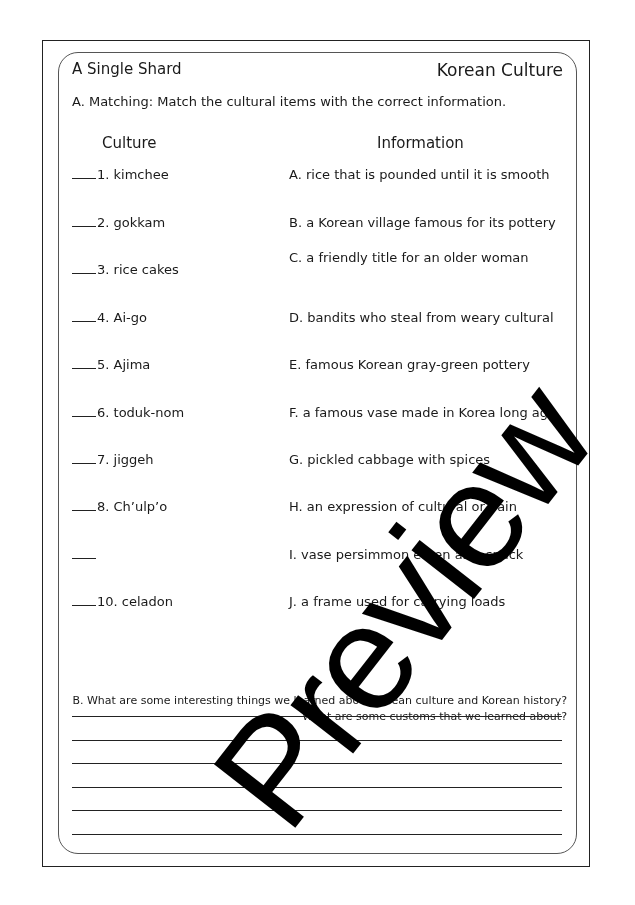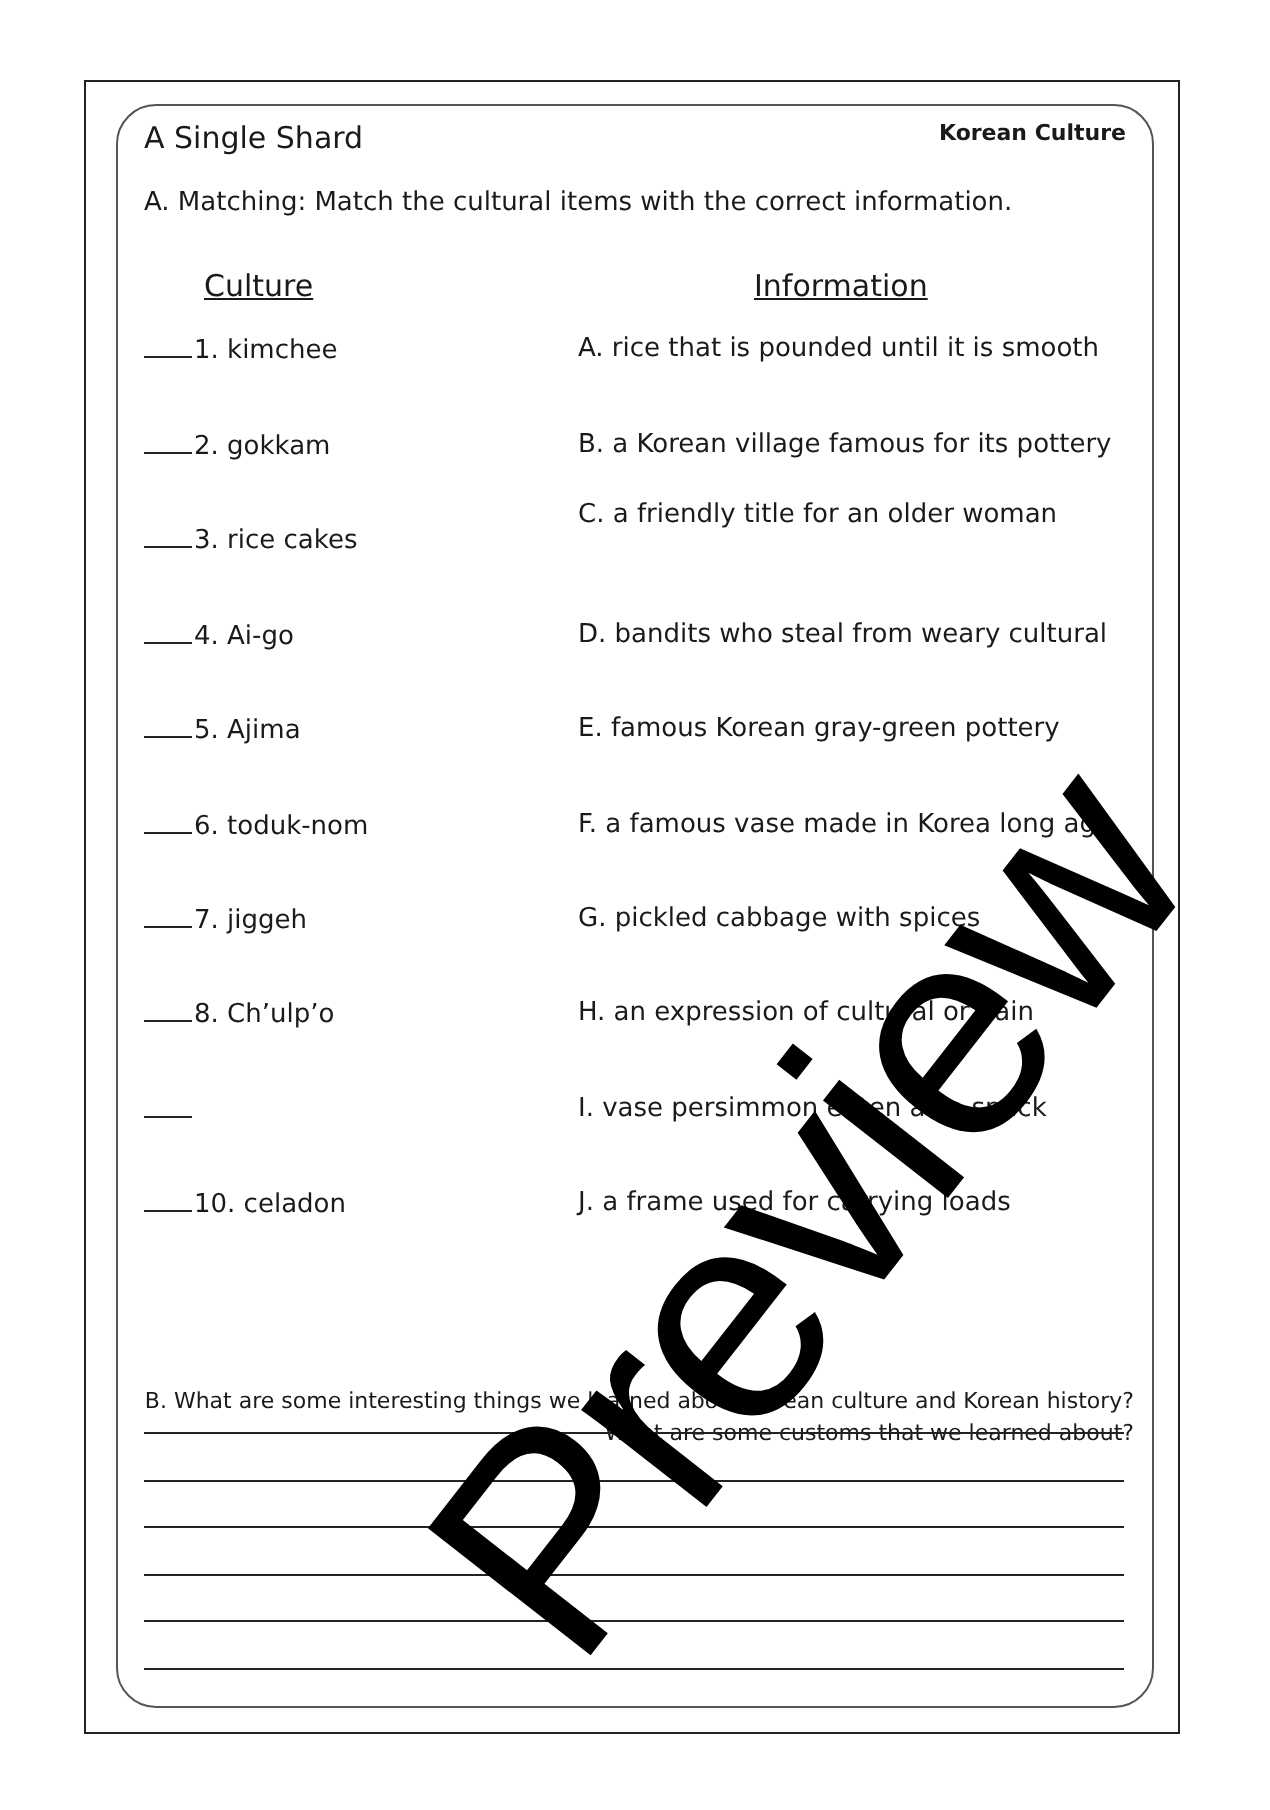--- a/index.html
+++ b/index.html
@@ -3,23 +3,23 @@
 <meta charset="utf-8">
 <style>
   html, body { margin:0; padding:0; background:#ffffff; }
   body { width:635px; height:905px; position:relative; overflow:hidden;
          font-family: "DejaVu Sans", sans-serif; color:#1a1a1a; }
   .page { position:absolute; left:42px; top:40px; width:548px; height:827px;
           border:1px solid #222; box-sizing:border-box; background:#fff; }
   .card { position:absolute; left:58px; top:52px; width:519px; height:802px;
           border:1.5px solid #555; border-radius:20px; box-sizing:border-box; }
   .title-left { position:absolute; left:72px; top:60px; font-weight:normal; font-size:15px; }
-  .title-right { position:absolute; right:72px; top:60px; font-weight:bold; font-size:11px; }
+  .title-right { position:absolute; right:72px; top:60px; font-weight:normal; font-size:17px; }
   .instr { position:absolute; left:72px; top:94px; font-size:13px; }
-  .col-head { position:absolute; top:134px; font-size:15px; text-decoration:underline; }
+  .col-head { position:absolute; top:134px; font-size:15px; }
   .col-head.c1 { left:102px; }
   .col-head.c2 { left:377px; }
   .row { position:absolute; left:72px; font-size:13px; white-space:nowrap; }
   .row .blank { display:inline-block; width:24px; border-bottom:1px solid #222; height:11px; vertical-align:baseline; margin-right:1px; }
   .info { position:absolute; left:289px; font-size:13px; white-space:nowrap; }
   .question { position:absolute; left:72px; top:693px; width:495px; font-size:11px; line-height:16px;text-align:right; }
   .line { position:absolute; left:72px; width:490px; border-top:1px solid #222; height:0; }
   .watermark { position:absolute; left:150px; top:520px; font-size:150px; font-weight:normal;
                transform:rotate(-52deg); transform-origin:center; color:#000;
                font-family:"Liberation Sans", sans-serif; white-space:nowrap; letter-spacing:-4px;

